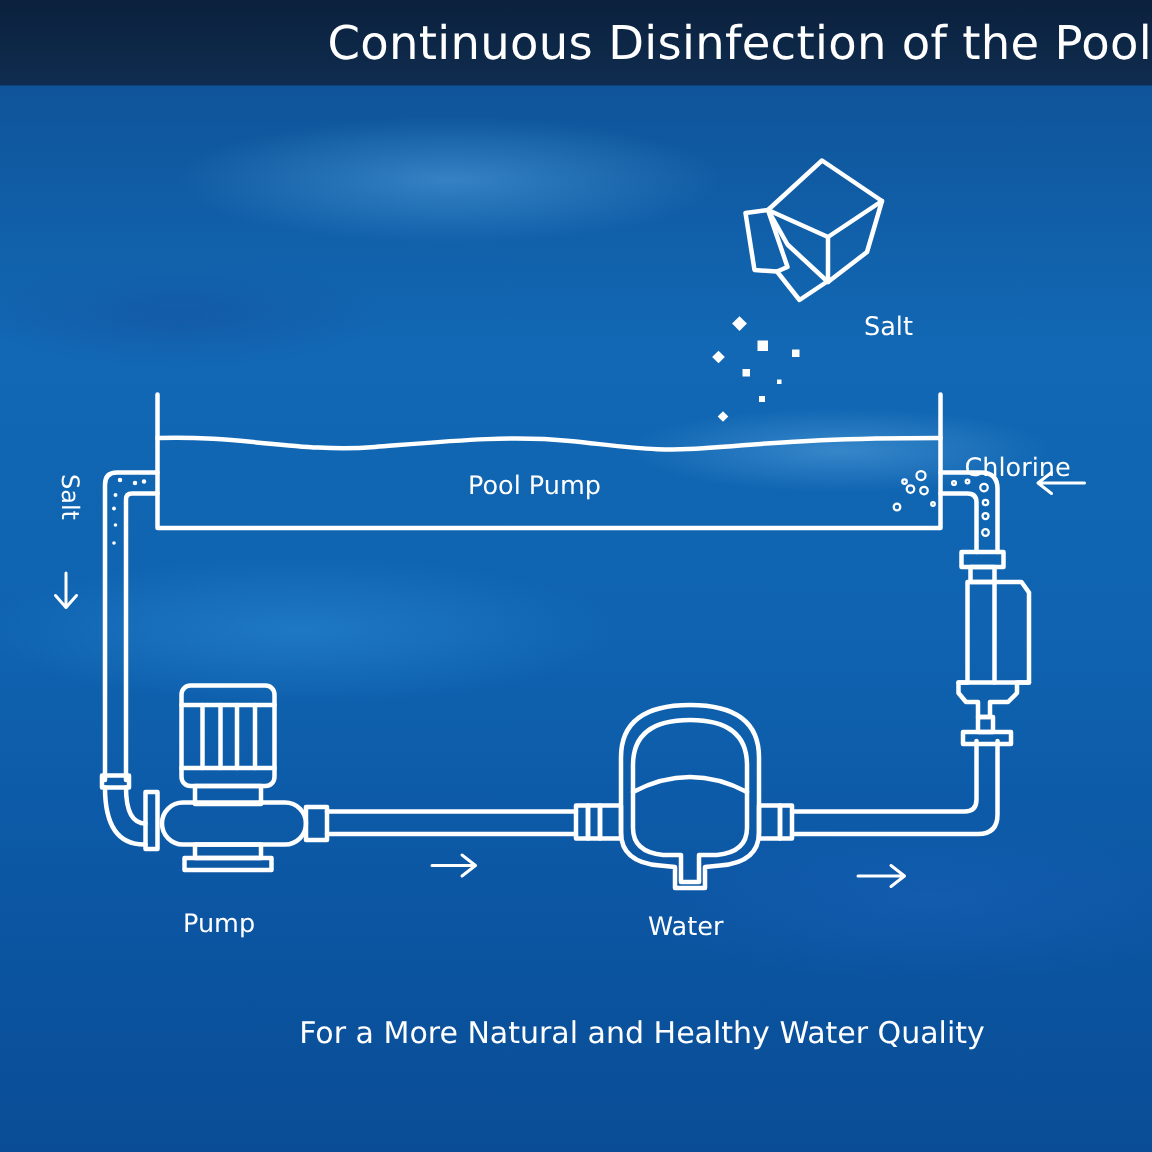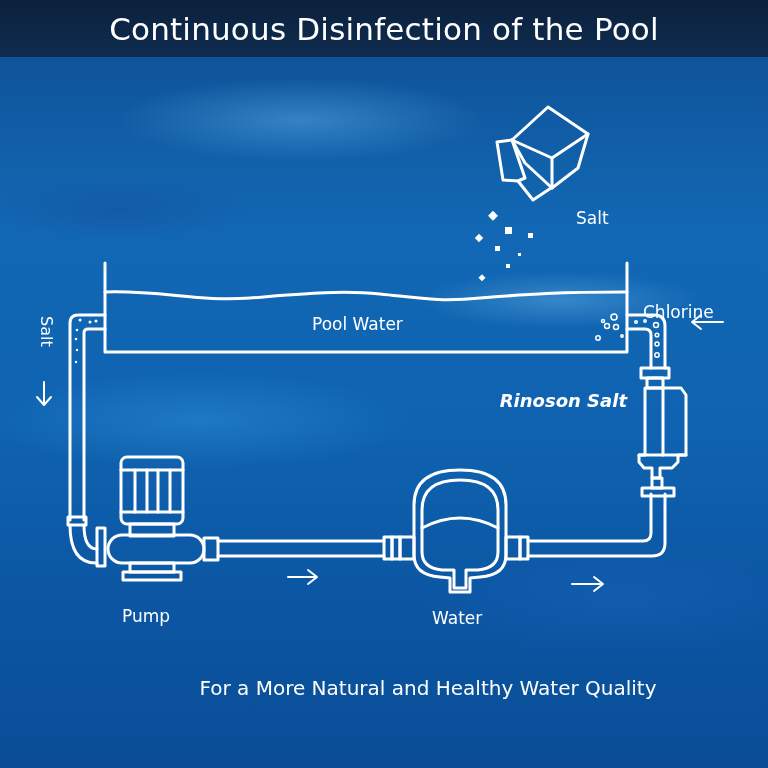--- a/index.html
+++ b/index.html
@@ -8,21 +8,21 @@
   .bg { position:absolute; inset:0;
     background:
       radial-gradient(ellipse 260px 60px at 300px 120px, rgba(120,200,255,0.35), transparent 70%),
       radial-gradient(ellipse 200px 40px at 560px 300px, rgba(140,210,255,0.30), transparent 70%),
       radial-gradient(ellipse 300px 70px at 200px 420px, rgba(60,160,230,0.35), transparent 70%),
       radial-gradient(ellipse 280px 80px at 620px 600px, rgba(30,100,190,0.40), transparent 70%),
       radial-gradient(ellipse 200px 50px at 120px 210px, rgba(20,80,160,0.5), transparent 70%),
       linear-gradient(180deg, #0e4e92 0%, #1268b4 30%, #0f63b0 55%, #0b55a2 80%, #0a4d96 100%);
   }
   .header { position:absolute; left:0; top:0; width:768px; height:57px;
-    background:linear-gradient(180deg,#0b213d,#0f2c4f); display:flex; align-items:center; justify-content:center; }
+    background:linear-gradient(180deg,#0b213d,#0f2c4f); display:flex; align-items:center; justify-content:flex-end; }
   .title { color:#fff; font-size:31px; letter-spacing:0.2px; }
   svg.diagram { position:absolute; left:0; top:0; }
   .lbl { position:absolute; color:#fff; font-size:17px; white-space:nowrap; }
   .bold-it { font-style:italic; font-weight:bold; font-size:18px; text-align:right; line-height:26px; }
   .vert { position:absolute; color:#fff; font-size:16px; transform:rotate(90deg); transform-origin:left top; }
   .footer { position:absolute; left:12px; width:768px; top:676px; text-align:center; color:#fff; font-size:20px;margin-left:32px; }
 </style>
 </head>
 <body>
 
@@ -144,24 +144,23 @@
 
   <g stroke-width="2">
     <path d="M288,577 L316,577 M308,570 L317,577 L308,584"></path>
     <path d="M572,584 L602,584 M594,577 L603,584 L594,591"></path>
     <path d="M723,322 L693,322 M701,315 L692,322 L701,329"></path>
     <path d="M44,382 L44,405 M37,397 L44,405 L51,397"></path>
   </g>
 </svg>
 
 <div class="lbl" style="left:576px; top:208px;">Salt</div>
-<div class="lbl" style="left:312px; top:314px;">Pool Water</div>
+<div class="lbl" style="left:312px; top:314px;">Pool Pump</div>
 <div class="lbl" style="left:643px; top:302px;">Chlorine</div>
 <div class="vert" style="left:56px; top:316px;">Salt</div>
 
 <div class="lbl bold-it" style="right:141px; top:388px;">
-  <div>Rinoson Salt</div>
 </div>
 
 <div class="lbl" style="left:122px; top:606px;">Pump</div>
 <div class="lbl" style="left:432px; top:608px;">Water</div>
 
 <div class="footer">For a More Natural and Healthy Water Quality</div>
 
 </body></html>

